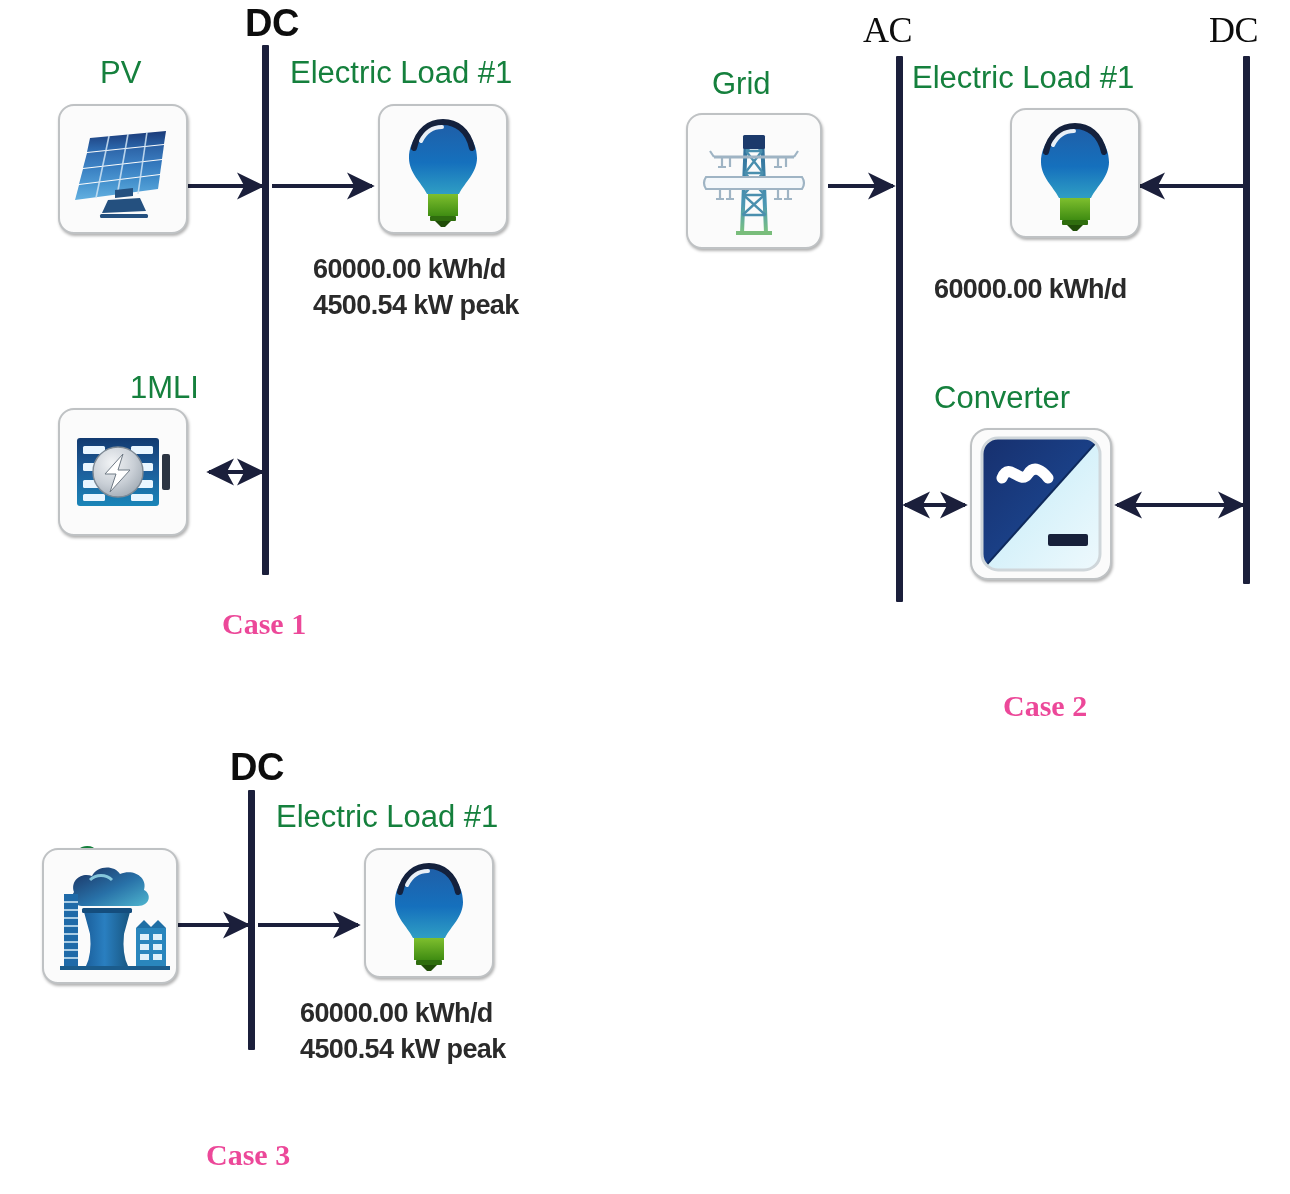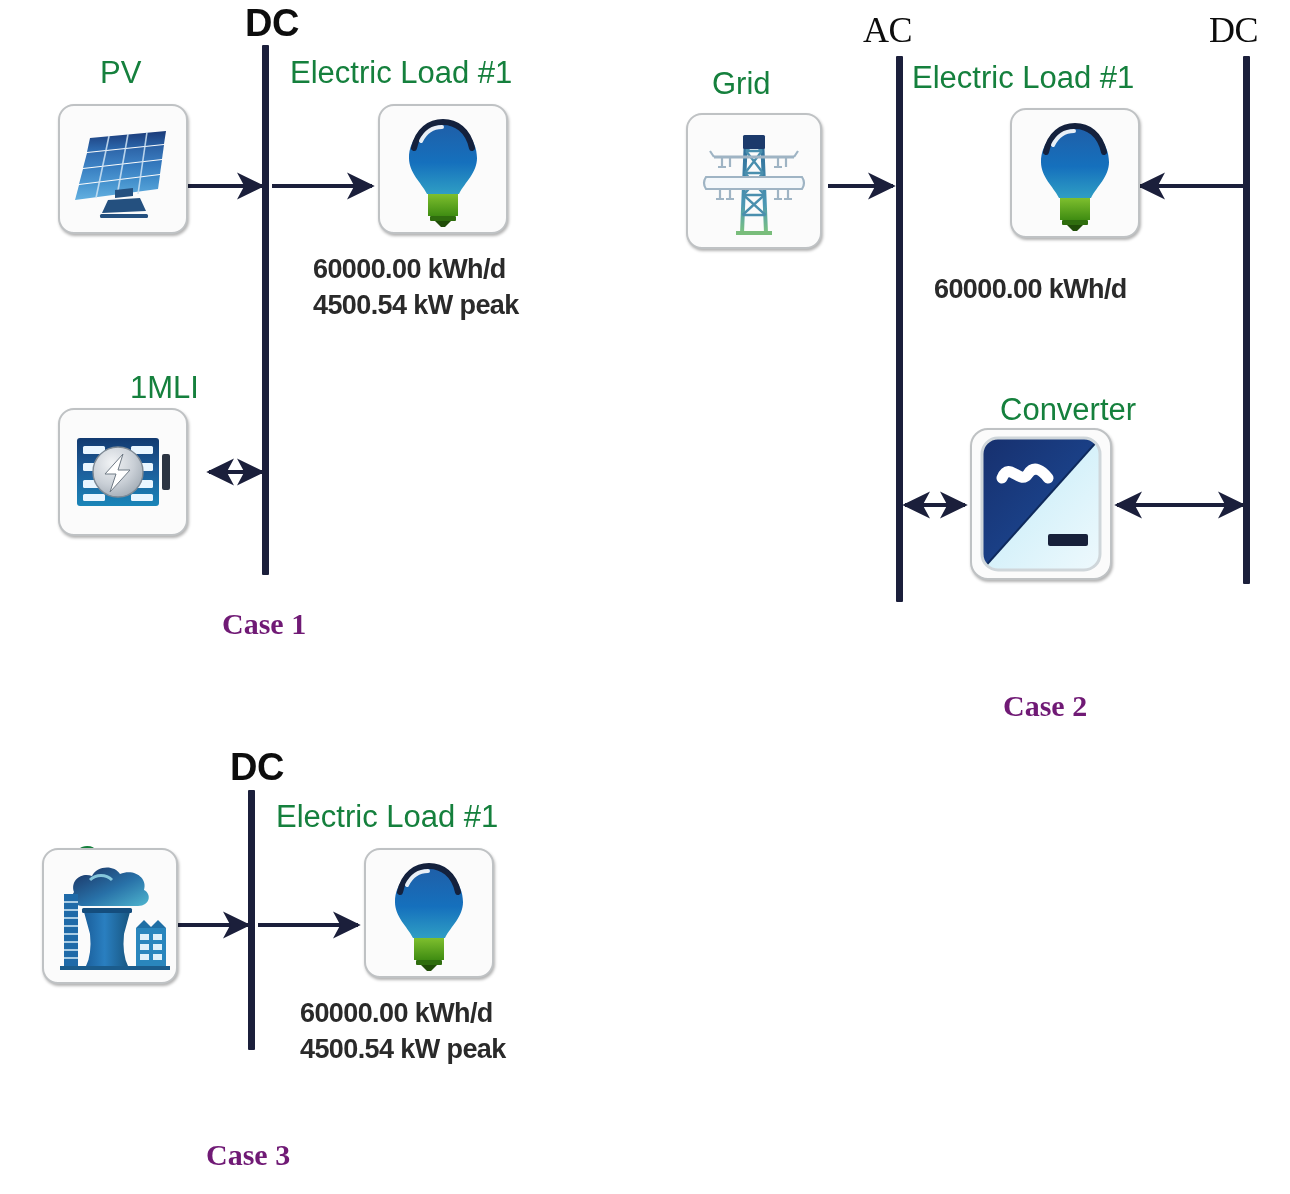--- a/index.html
+++ b/index.html
@@ -70,21 +70,21 @@
     line-height: 1.32;
     letter-spacing: -0.6px;
   }
 
   
   .case-caption {
     position: absolute;
     font-family: "Liberation Serif", serif;
     font-weight: 700;
     font-size: 30px;
-    color: #701a75;
+    color: #ec4899;
     white-space: nowrap;
     line-height: 1;
   }
 
   
   .tile {
     position: absolute;
     background: #fbfbfb;
     border: 2px solid #bfc2c4;
     border-radius: 16px;
@@ -321,21 +321,21 @@
         <rect x="48" y="88" width="30" height="22" fill="url(#baseg)"></rect>
         <rect x="50" y="110" width="26" height="5" rx="1" fill="#2f6d0e"></rect>
         <polygon points="55,115 71,115 65,121 61,121" fill="#204d08"></polygon>
       </svg>
     </div>
 
     <div class="readout" style="left:934px; top:272px;">
       <div>60000.00 kWh/d</div>
     </div>
 
-    <div class="node-title" style="left:1000px; top:382px;margin-top:12px;">Converter</div>
+    <div class="node-title" style="left:934px; top:382px;">Converter</div>
 
     <div class="tile" style="left:970px; top:428px; width:142px; height:152px;
                              border-radius:18px;">
       <svg width="138" height="148" viewBox="0 0 138 148">
         <defs>
           <linearGradient id="convDark" x1="0" y1="0" x2="1" y2="1">
             <stop offset="0" stop-color="#17306e"></stop>
             <stop offset="1" stop-color="#1d4f9e"></stop>
           </linearGradient>
           <linearGradient id="convLight" x1="0" y1="0" x2="1" y2="1">

